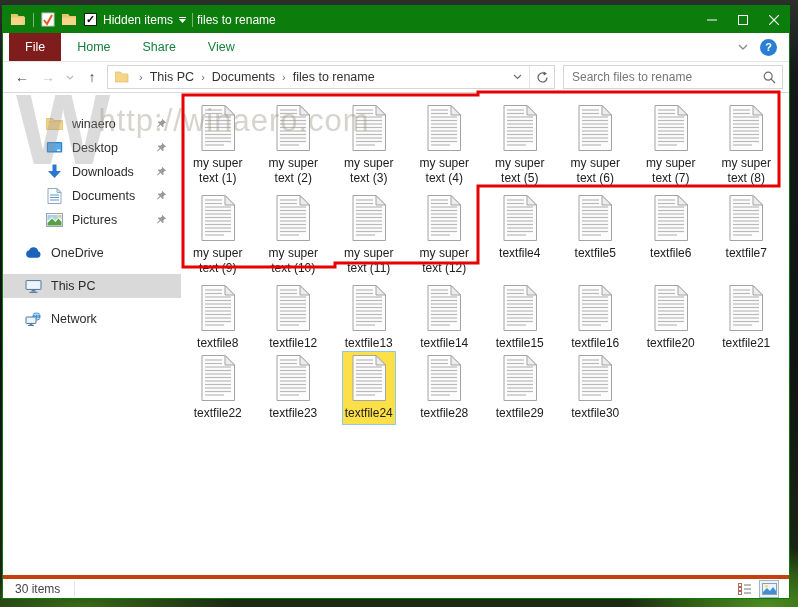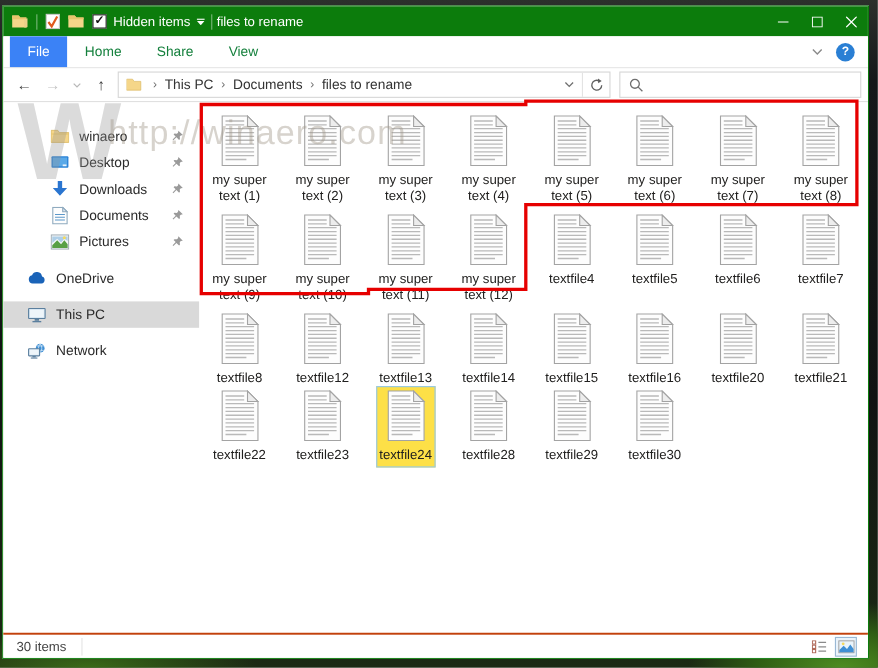--- a/index.html
+++ b/index.html
@@ -41,21 +41,21 @@
   .win-btn svg { display:block; }
 
   
   .tabrow {
     height:28px; flex:0 0 28px; background:#fff; display:flex; align-items:stretch;
     position:relative;
   }
   .tab {
     padding:0 16px; display:flex; align-items:center; font-size:12.5px; color:#15803d;
   }
-  .tab.active { background:#3b82f6; color:#fff; margin-left:6px; }
+  .tab.active { background:#7f1d1d; color:#fff; margin-left:6px; }
   .ribbon-right { margin-left:auto; display:flex; align-items:center; gap:12px; padding-right:12px; }
   .chev-down { width:10px; height:6px; }
   .help-btn {
     width:17px; height:17px; border-radius:50%; background:#2a7fd4; color:#fff;
     font-size:11px; font-weight:bold; display:flex; align-items:center; justify-content:center;
   }
 
   
   .addressrow {
     height:32px; flex:0 0 32px; border-top:1px solid #e4e4e4; border-bottom:1px solid #d9d9d9;
@@ -112,21 +112,21 @@
   .cell { display:flex; justify-content:center; align-items:flex-start; }
   .cellbox { display:flex; flex-direction:column; align-items:center; padding:2px 2px 3px 2px;
     border:1px solid transparent; }
   .cell.hover .cellbox { border-color:#8fc7ee; background:#fde047; }
   .doc-ic { width:48px; height:48px; }
   .fname { font-size:12px; color:#21201f; line-height:15px; text-align:center; margin-top:4px; }
   .fname span { display:block; white-space:nowrap; }
 
   
   .statusbar {
-    flex:0 0 23px; border-top:2px solid #c2410c; display:flex; align-items:center;
+    flex:0 0 23px; border-top:4px solid #c2410c; display:flex; align-items:center;
     font-size:12px; color:#444; background:#fff;
   }
   .status-count { padding:0 14px 0 12px; }
   .status-div { width:1px; height:16px; background:#e4e4e4; }
   .view-btns { margin-left:auto; display:flex; align-items:center; gap:4px; padding-right:10px; }
   .view-btn { width:20px; height:18px; display:flex; align-items:center; justify-content:center; }
   .view-btn.active { border:1px solid #9ab8d4; background:#eaf3fb; }
 
   
   .watermark {
@@ -266,20 +266,21 @@
         <span class="addr-ic">
           <svg width="13" height="13" viewBox="0 0 13 13">
               <path d="M11 6.5 A4.5 4.5 0 1 1 8.6 2.5" fill="none" stroke="#5f5f5f" stroke-width="1.2"></path>
               <path d="M7.6 0.4 L11 2.6 L7.8 4.6 Z" fill="#5f5f5f"></path>
             </svg>
         </span>
       </div>
     </div>
 
     <div class="search-box">
+      <input type="text" placeholder="Search files to rename" style="">
       <svg width="13" height="13" viewBox="0 0 13 13">
         <circle cx="5.2" cy="5.2" r="4" fill="none" stroke="#6f6f6f" stroke-width="1.2"></circle>
         <line x1="8.2" y1="8.2" x2="12" y2="12" stroke="#6f6f6f" stroke-width="1.2"></line>
       </svg>
     </div>
   </div>
 
   <div class="main">
     <div class="sidebar">
 

